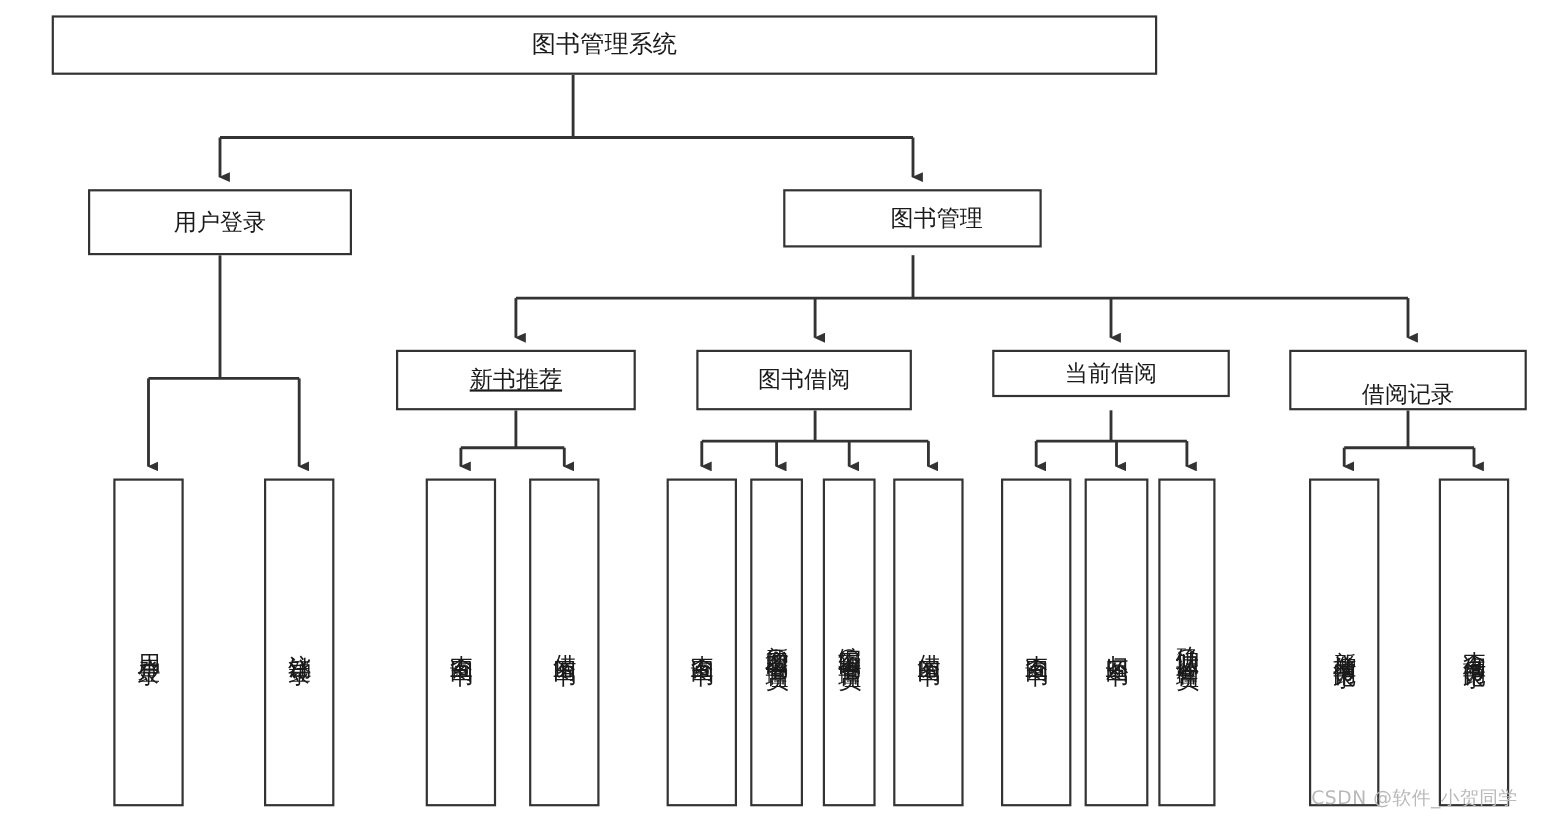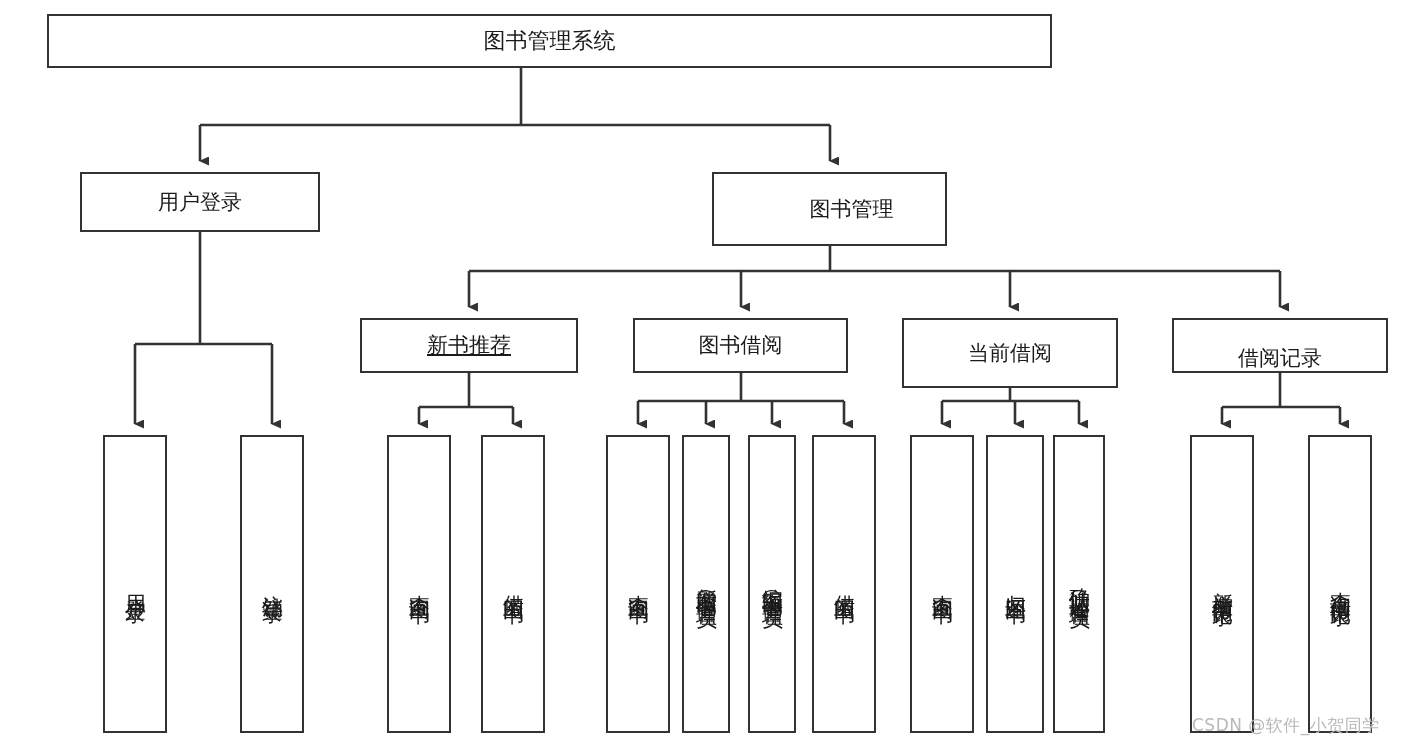--- a/index.html
+++ b/index.html
@@ -112,30 +112,30 @@
         <path d="M1340 407 L1340 424" marker-end="url(#arrowhead)"></path>
       </g>
   </svg>
   <div id="nodes-layer">
       <div class="node lvl0" style="left: 18px; top: 14px; width: 1005px; height: 54px; margin-left: 29px;">
         <span class="label">图书管理系统</span>
       </div>
       <div class="node lvl1" style="left: 80px; top: 172px; width: 240px; height: 60px;">
         <span class="label">用户登录</span>
       </div>
-      <div class="node lvl1" style="left: 712px; top: 172px; width: 235px; height: 74px; padding-left: 44px;">
+      <div class="node lvl1" style="left: 712px; top: 172px; width: 235px; height: 53px; padding-left: 44px;">
         <span class="label">图书管理</span>
       </div>
       <div class="node lvl2" style="left: 360px; top: 318px; width: 218px; height: 55px; text-decoration: underline;">
         <span class="label">新书推荐</span>
       </div>
-      <div class="node lvl2" style="left: 633px; top: 318px; width: 215px; height: 55px;">
+      <div class="node lvl2" style="left: 633px; top: 318px; width: 196px; height: 55px;">
         <span class="label">图书借阅</span>
       </div>
-      <div class="node lvl2" style="left: 902px; top: 318px; width: 216px; height: 70px;">
+      <div class="node lvl2" style="left: 902px; top: 318px; width: 216px; height: 43px;">
         <span class="label">当前借阅</span>
       </div>
       <div class="node lvl2" style="left: 1172px; top: 318px; width: 216px; height: 55px; align-items: flex-end;">
         <span class="label">借阅记录</span>
       </div>
       <div class="node lvl3 leaf" style="left: 103px; top: 435px; width: 64px; height: 298px;">
         <span class="label">用户登录</span>
       </div>
       <div class="node lvl3 leaf" style="left: 240px; top: 435px; width: 64px; height: 298px;">
         <span class="label">注销登录</span>

